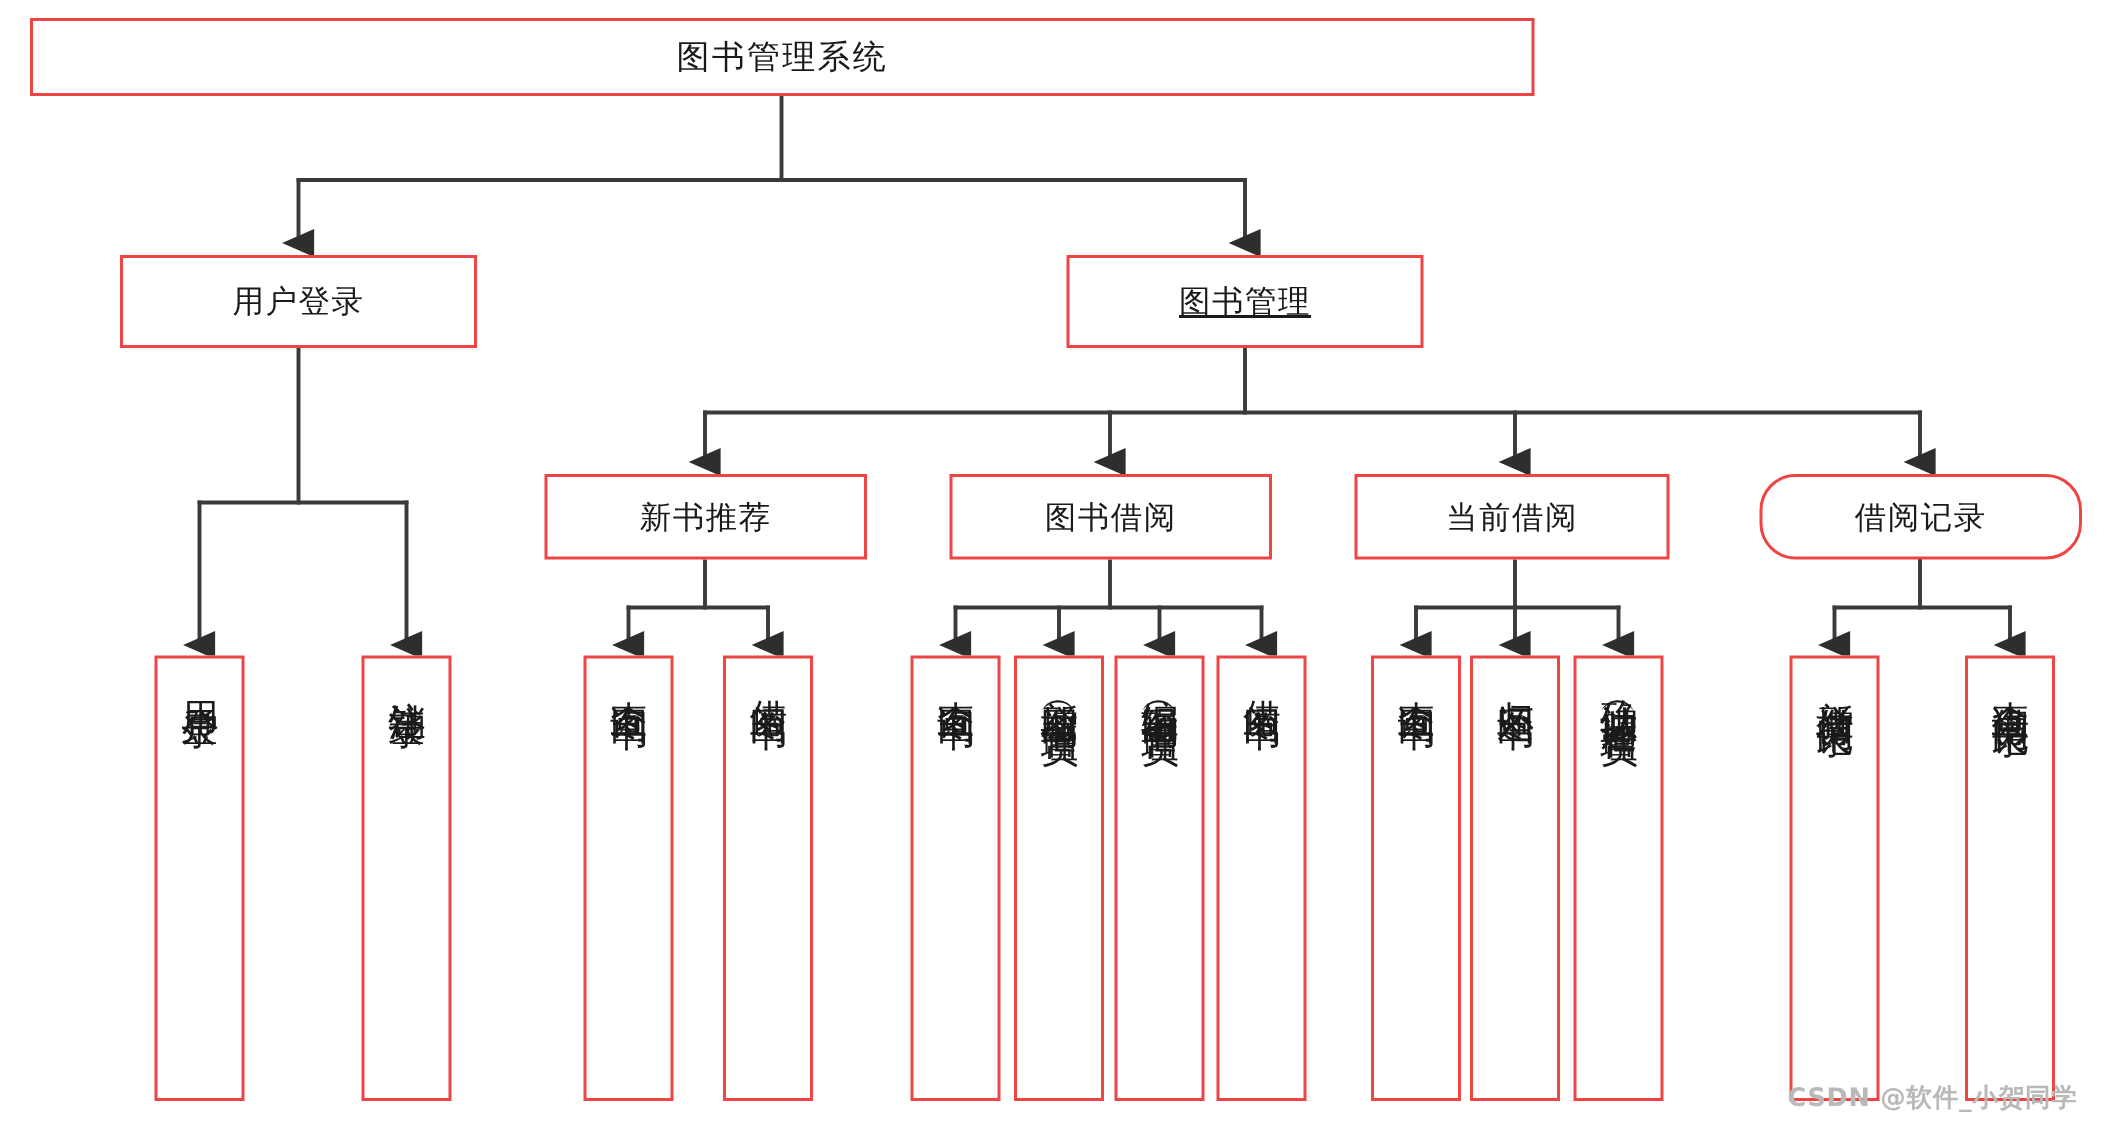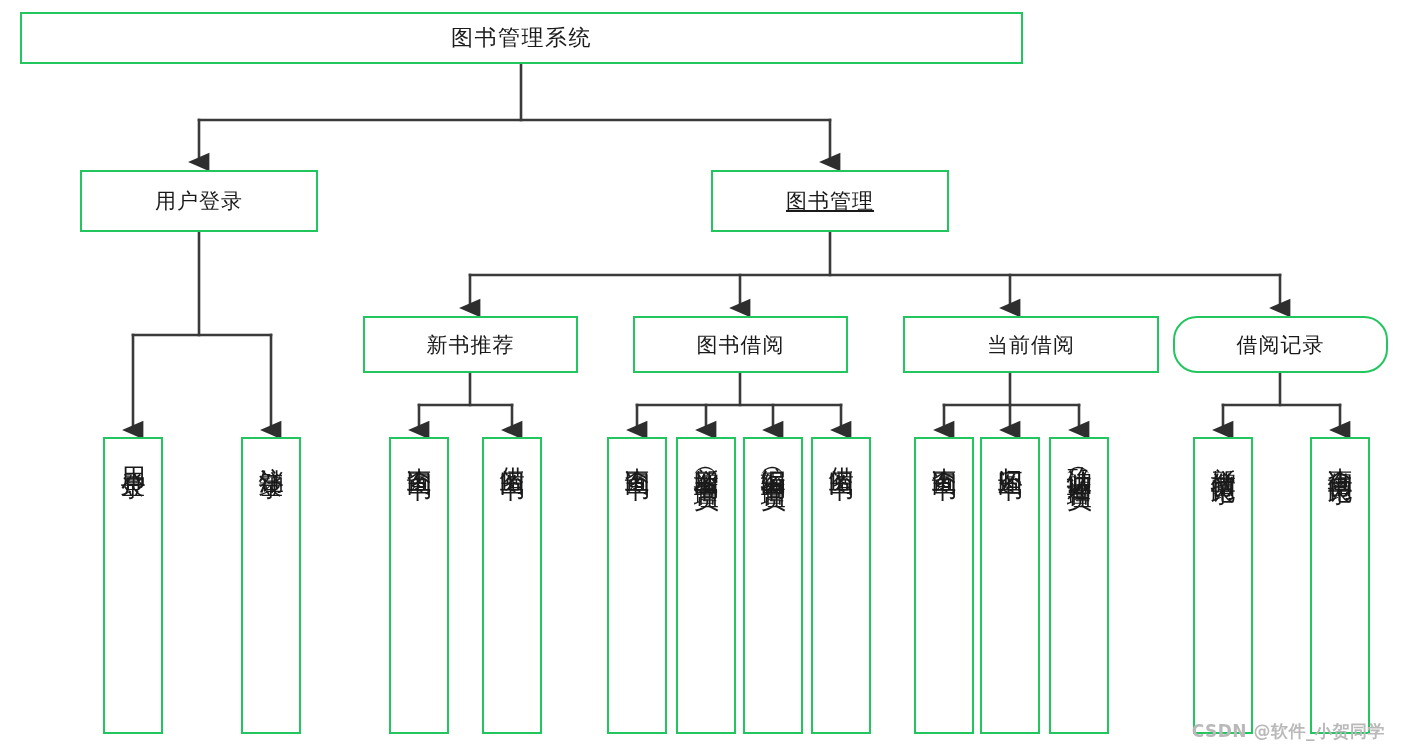--- a/index.html
+++ b/index.html
@@ -22,21 +22,21 @@
     left: 0;
     top: 0;
     width: 1405px;
     height: 747px;
     pointer-events: none;
   }
   .node {
     position: absolute;
     box-sizing: border-box;
     background: #ffffff;
-    border: 2px solid #22c55e;
+    border: 2px solid #ef4444;
     display: flex;
     align-items: center;
     justify-content: center;
     color: #1a1a1a;
   }
   .node-h {
     font-size: 21px;
     letter-spacing: 1px;
     white-space: nowrap;
   }
@@ -135,21 +135,21 @@
   <div class="node node-h" style="left:711px; top:170px; width:238px; height:62px;text-decoration:underline;">
     <span class="label">图书管理</span>
   </div>
 
   <div class="node node-h" style="left:633px; top:316px; width:215px; height:57px;">
     <span class="label">图书借阅</span>
   </div>
   <div class="node node-h" style="left:363px; top:316px; width:215px; height:57px;">
     <span class="label">新书推荐</span>
   </div>
-  <div class="node node-h" style="left:903px; top:316px; width:256px; height:57px;">
+  <div class="node node-h" style="left:903px; top:316px; width:210px; height:57px;">
     <span class="label">当前借阅</span>
   </div>
   <div class="node node-h" style="left:1173px; top:316px; width:215px; height:57px;border-radius:24px;">
     <span class="label">借阅记录</span>
   </div>
 
   <div class="node node-v" style="left:103px; top:437px; width:60px; height:297px;">
     <span class="label">用户登录</span>
   </div>
   <div class="node node-v" style="left:241px; top:437px; width:60px; height:297px;">

